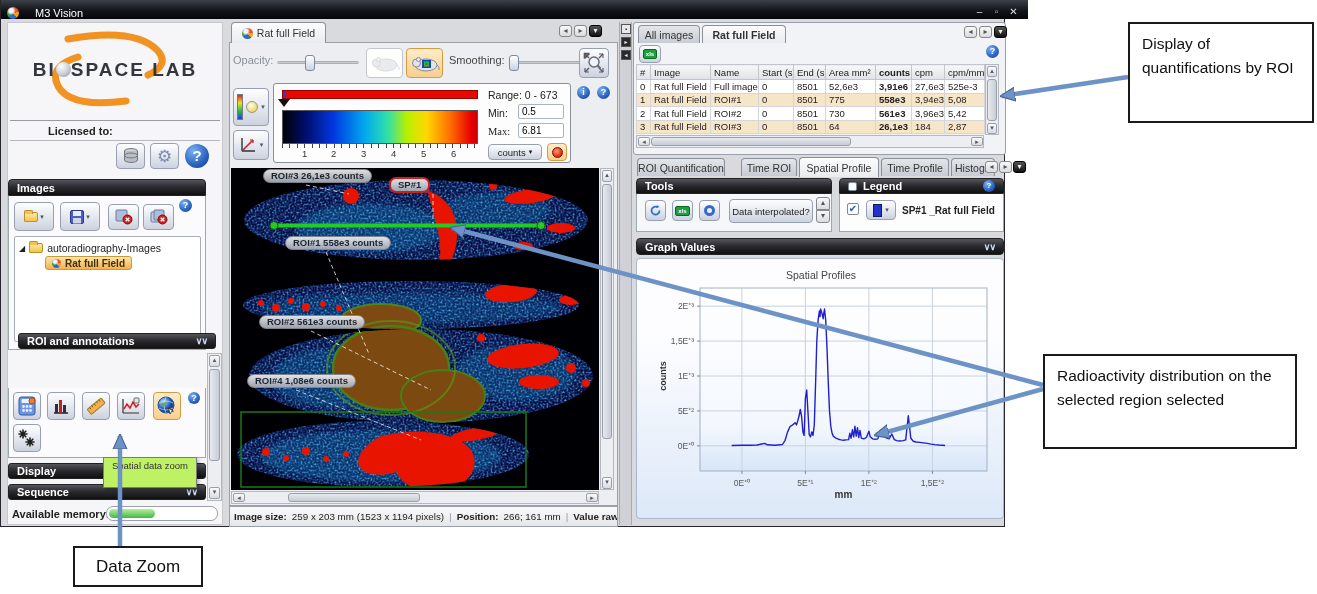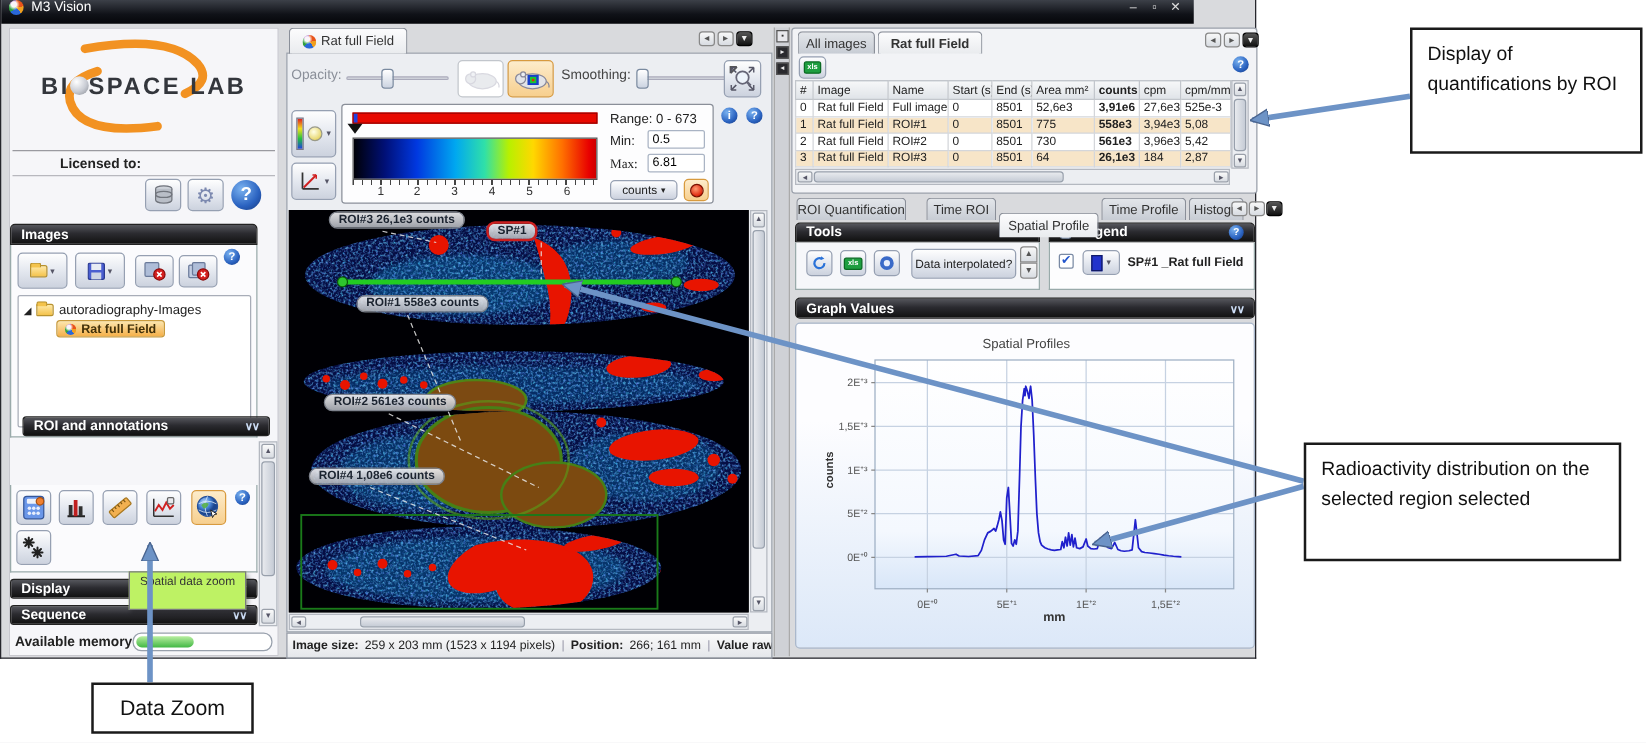--- a/index.html
+++ b/index.html
@@ -4,22 +4,22 @@
 <style>
   html,body{margin:0;padding:0;background:#fff;}
   *{box-sizing:border-box;}
   #stage{position:relative;width:1317px;height:594px;background:#fff;overflow:hidden;
          font-family:"Liberation Sans",sans-serif;color:#222;}
   .abs{position:absolute;}
   .dots{background-image:radial-gradient(circle,rgba(70,80,100,.10) 1px,transparent 1.2px);background-size:4px 4px;}
 
   
   #app{left:0;top:0;width:1005px;height:527px;background:#d9dadd;border:1px solid #26262c;border-top:none;}
-  #titlebar{left:0;top:0;width:954px;height:19px;background:linear-gradient(#3c4048,#101218 60%,#05060a);
-            color:#fff;font-size:11px;display:flex;align-items:flex-start;gap:6px;padding:0 6px;}
+  #titlebar{left:0;top:0;width:1027px;height:19px;background:linear-gradient(#3c4048,#101218 60%,#05060a);
+            color:#fff;font-size:11px;display:flex;align-items:flex-end;gap:16px;padding:0 6px;}
   .wbtn{width:17px;height:14px;color:#ddd;font-size:10px;line-height:13px;text-align:center;cursor:default;}
   .sphere{display:inline-block;border-radius:50%;
           background:radial-gradient(circle at 35% 30%,rgba(255,255,255,.95) 0 18%,rgba(255,255,255,0) 40%),
           conic-gradient(#e8541a 0 80deg,#f0a020 80deg 140deg,#2a68d8 140deg 230deg,#30a040 230deg 300deg,#8a30a8 300deg);}
 
   
   .hdr{background:linear-gradient(#55565c,#2b2b30 45%,#111);color:#fff;font-size:11px;font-weight:bold;
        border-radius:4px 4px 0 0;padding:2px 8px;display:flex;align-items:center;border:1px solid #222;}
   .hdr .chev{margin-left:auto;color:#cfe0f8;font-size:9px;letter-spacing:-1px;font-weight:bold;}
   .btn{background:linear-gradient(#fefefe,#e2e6ee 55%,#ccd2de);border:1px solid #96a0b2;border-radius:4px;
@@ -576,21 +576,21 @@
       </div>
     </div>
 
     <div class="abs" style="left:632px;top:157px;width:373px;height:20px;">
       <div class="abs tab" style="left:4px;top:1px;width:88px;height:18px;">
           <span>ROI Quantification</span>
         </div>
       <div class="abs tab" style="left:108px;top:1px;width:56px;height:18px;">
           <span>Time ROI</span>
         </div>
-      <div class="abs tab on" style="left:166px;top:13px;width:80px;height:20px;z-index:2;align-items:center;">
+      <div class="abs tab on" style="left:166px;top:0;width:80px;height:20px;z-index:2;align-items:center;">
           <span>Spatial Profile</span>
         </div>
       <div class="abs tab" style="left:248px;top:1px;width:68px;height:18px;">
           <span>Time Profile</span>
         </div>
       <div class="abs tab" style="left:318px;top:1px;width:44px;height:18px;overflow:hidden;justify-content:flex-start;padding-left:3px;">
           <span>Histogram</span>
         </div>
       <div class="abs" style="left:352px;top:4px;display:flex;gap:1px;z-index:3;">
         <span class="navbtn">◂</span>

